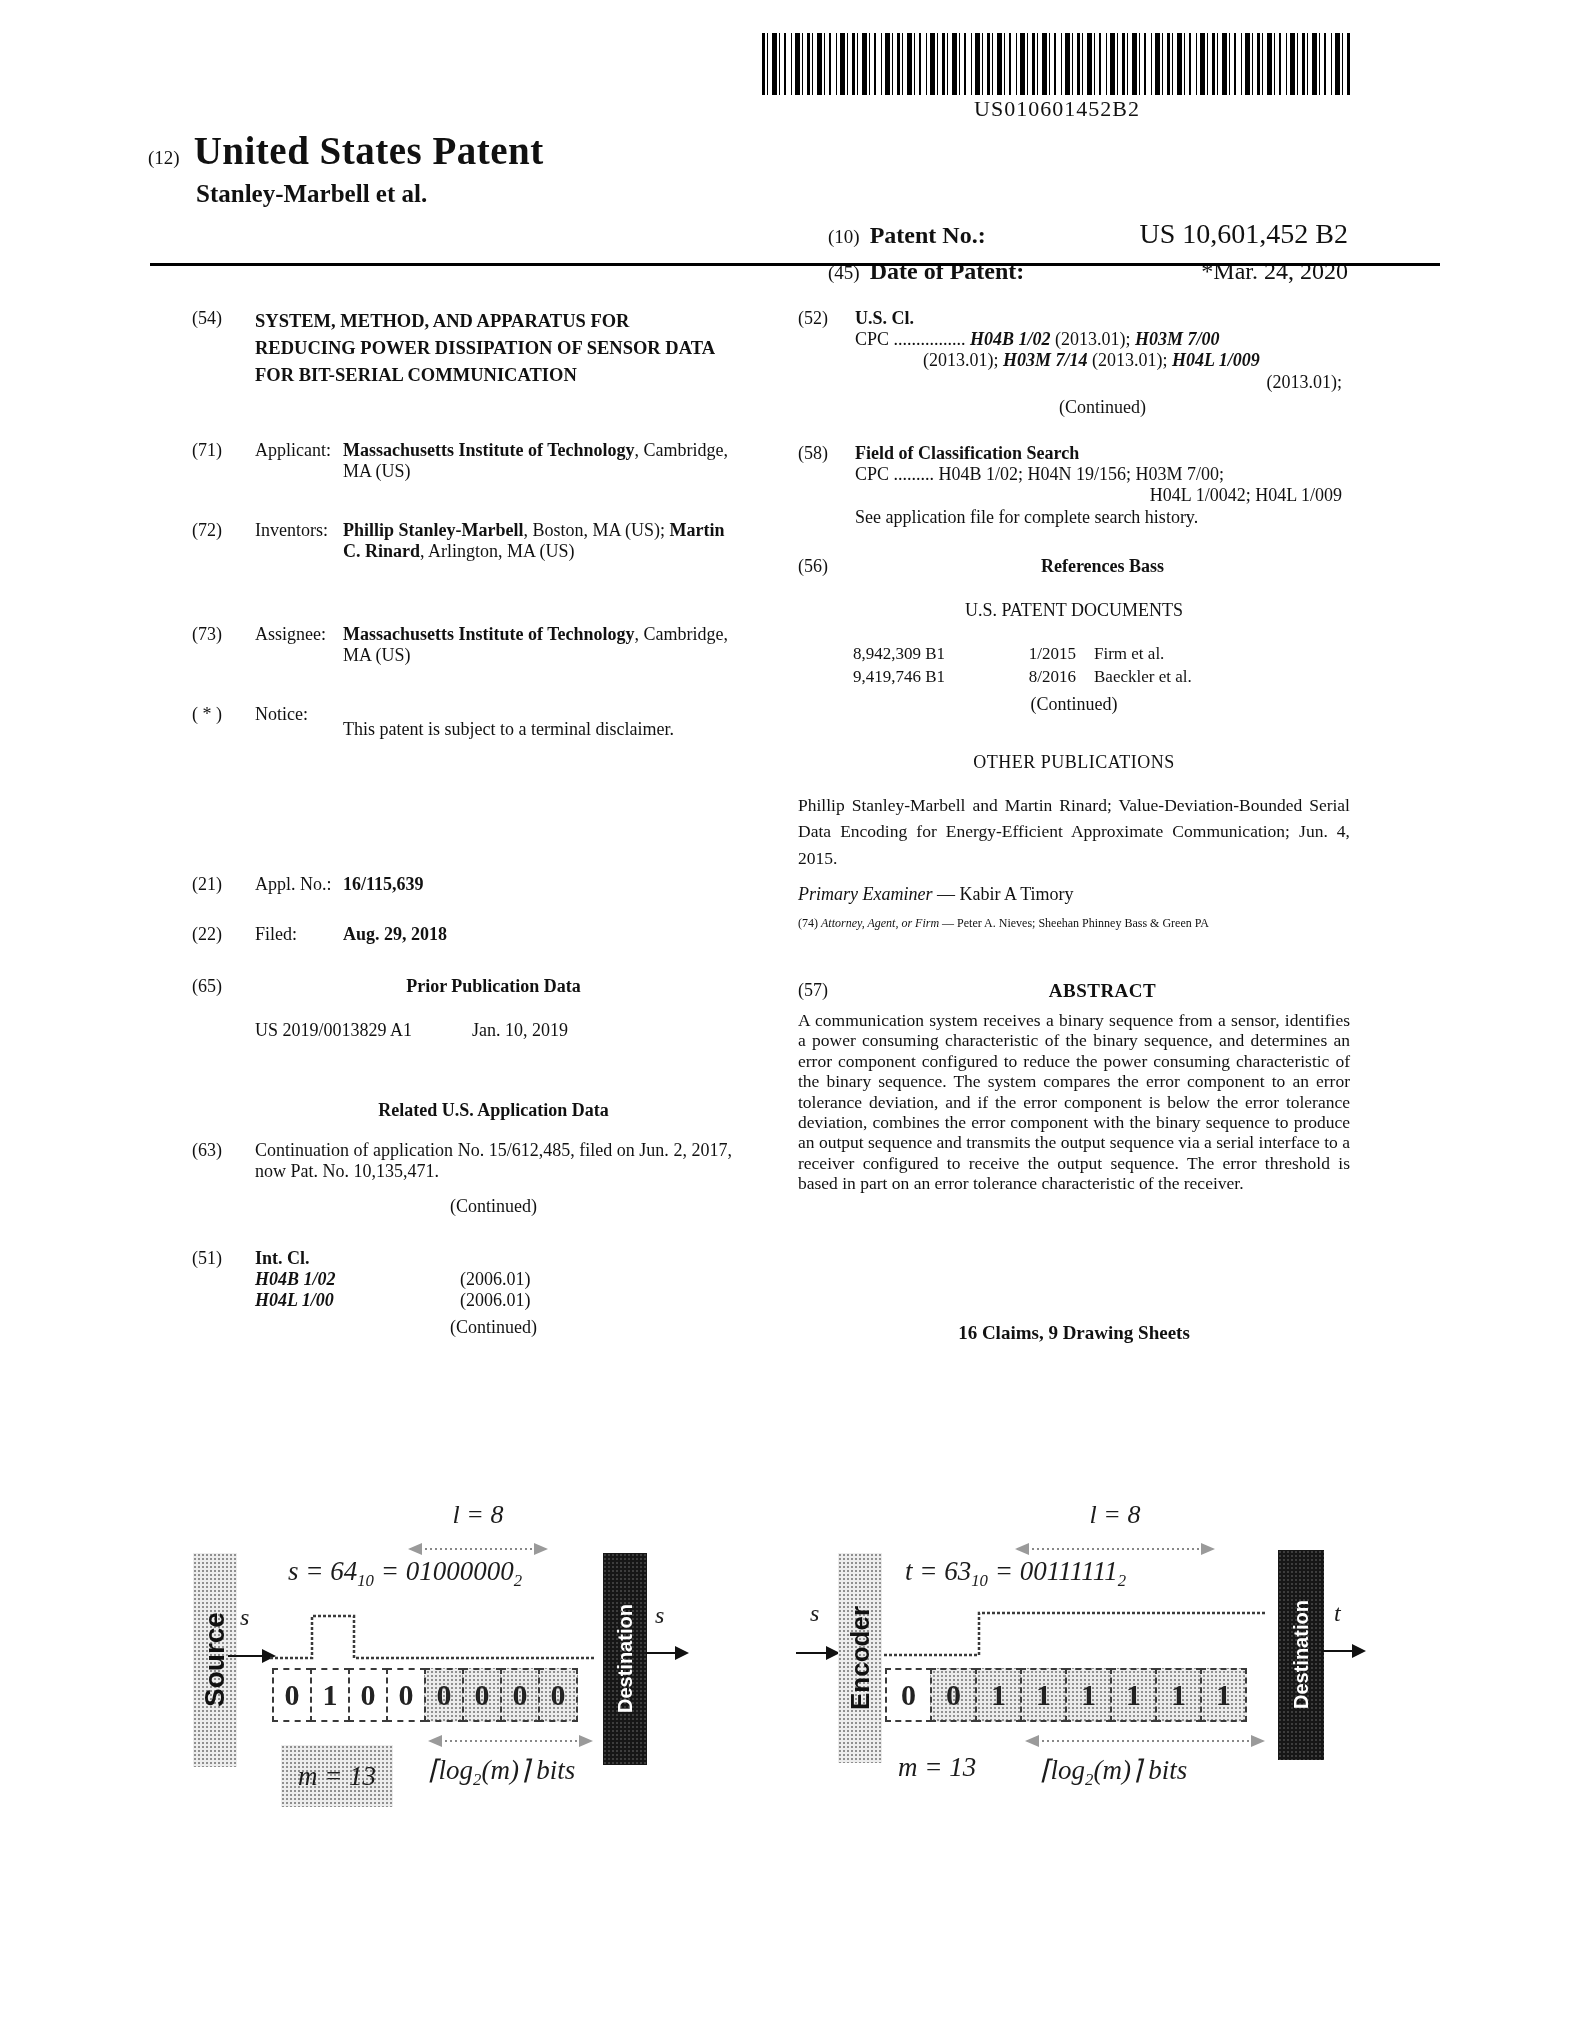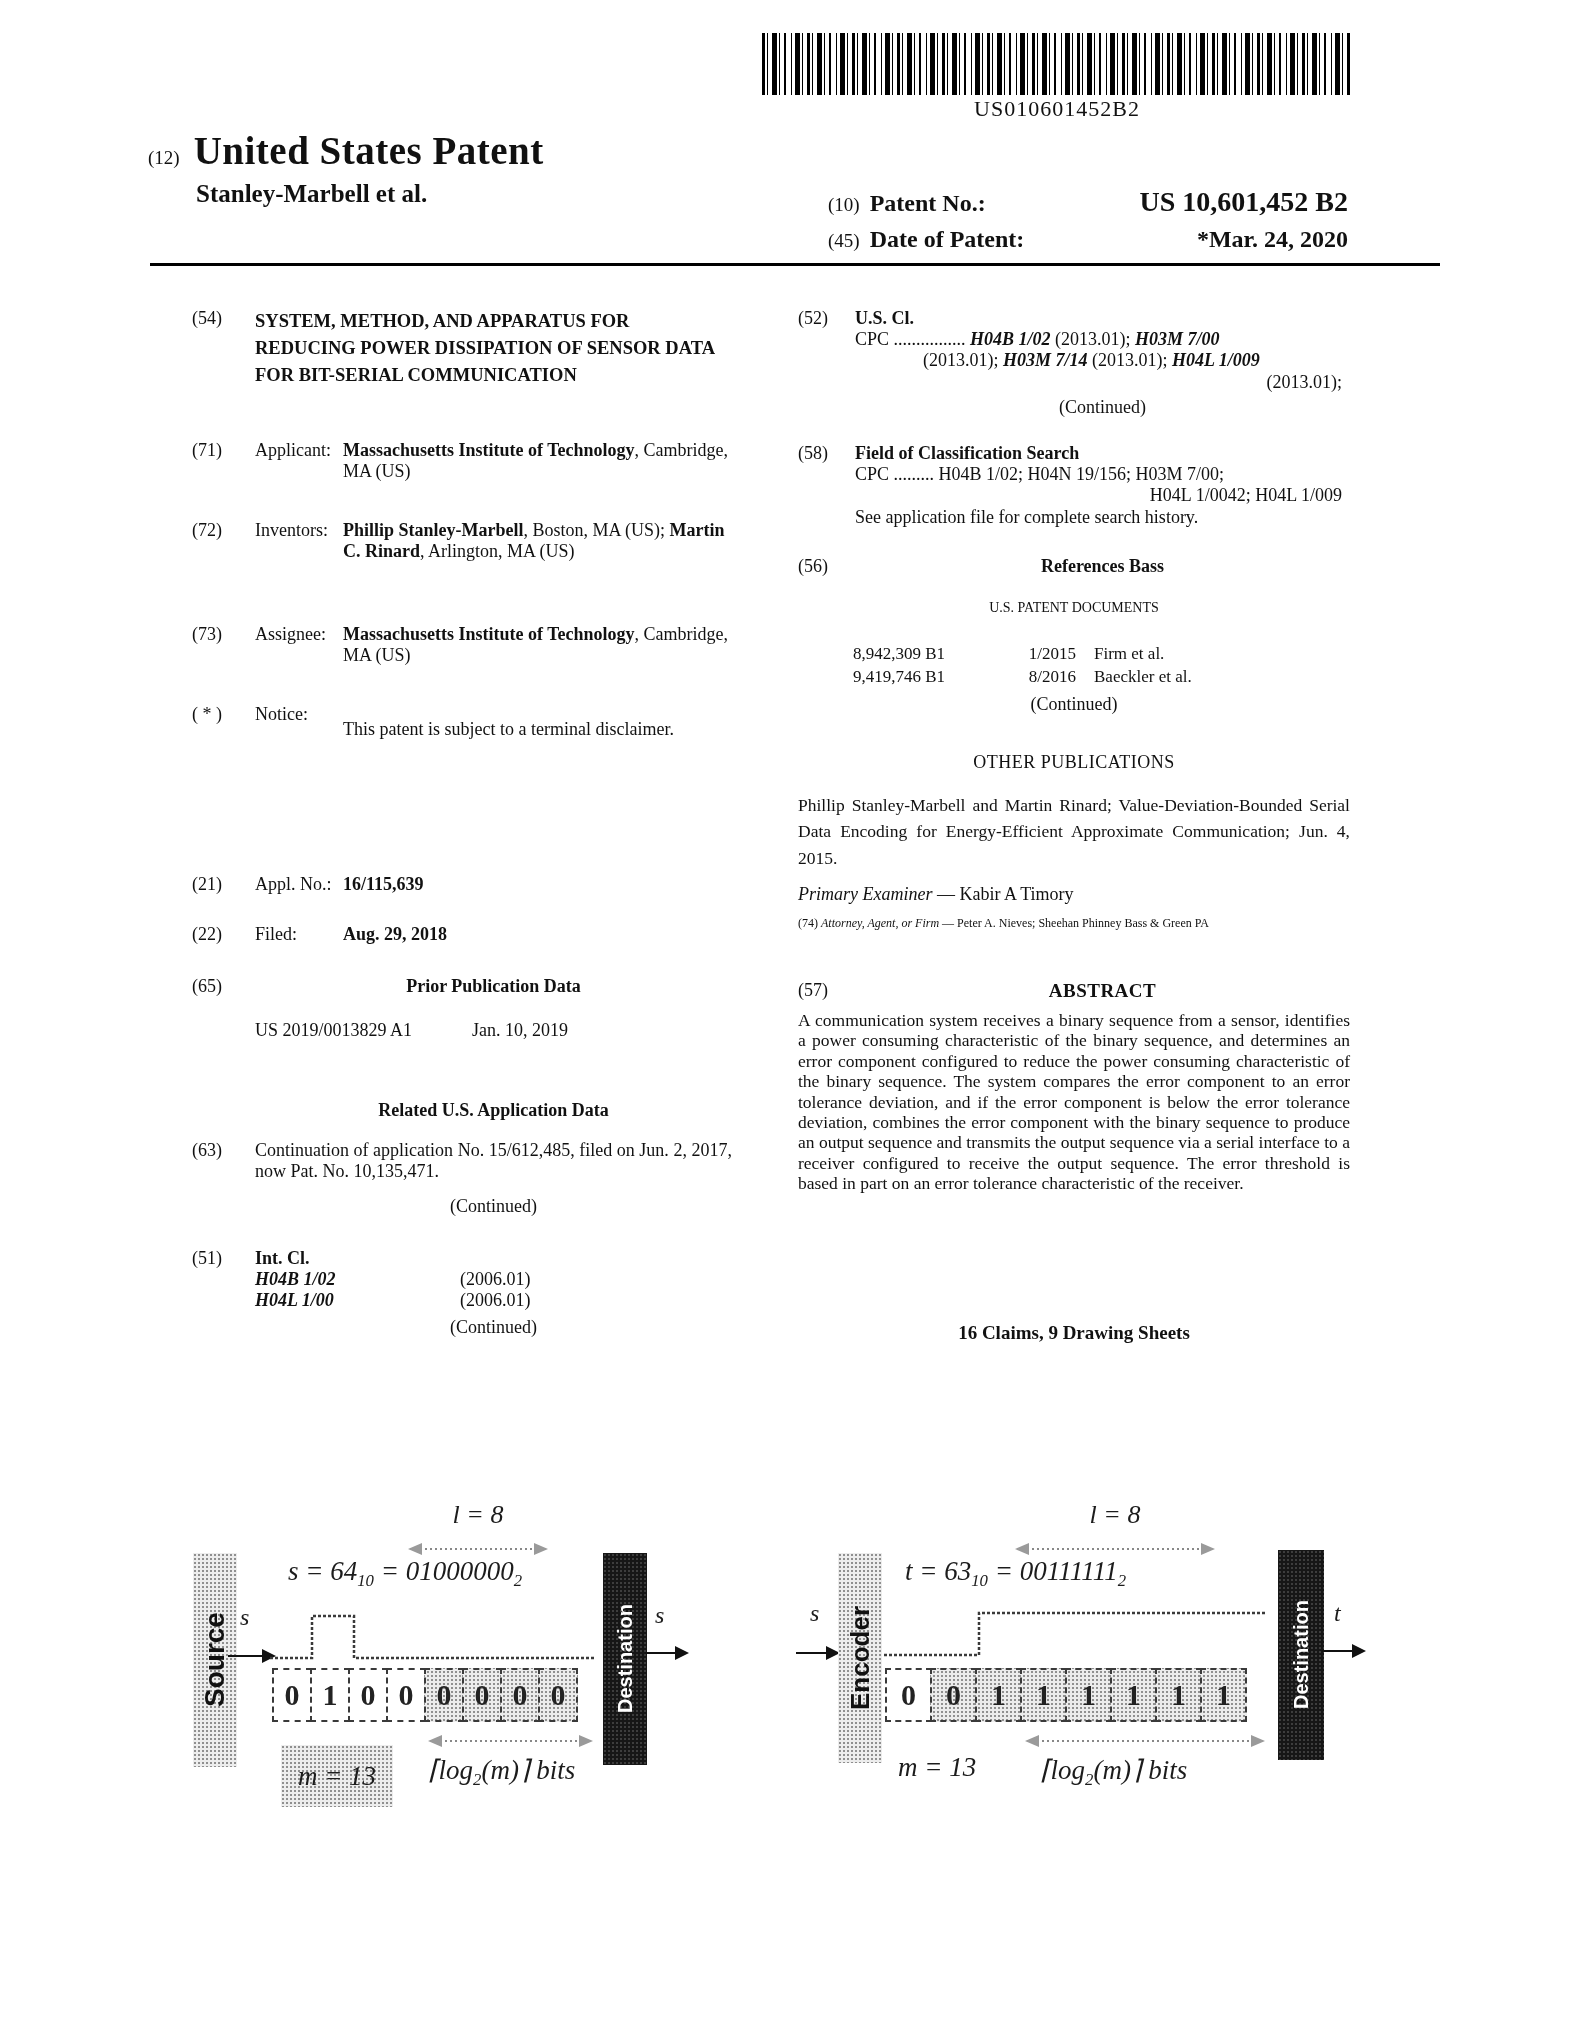--- a/index.html
+++ b/index.html
@@ -10,21 +10,21 @@
   #barcode{background:
      repeating-linear-gradient(90deg,#000 0 3px,#fff 3px 5px,#000 5px 6px,#fff 6px 10px,
        #000 10px 15px,#fff 15px 17px,#000 17px 18px,#fff 18px 22px,#000 22px 24px,#fff 24px 29px,
        #000 29px 30px,#fff 30px 33px,#000 33px 38px,#fff 38px 40px,#000 40px 41px,#fff 41px 45px);}
   .bc-text{font-size:22px;letter-spacing:1px;text-align:center;}
   .tagsmall{font-size:19px;}
   .main-title{font-size:39px;font-weight:bold;letter-spacing:.5px;}
   .authors{font-size:25px;font-weight:bold;}
   .hdr-row{display:flex;align-items:baseline;width:520px;}
   .hdr-label{font-size:24px;font-weight:bold;margin-left:10px;}
-  .hdr-val{font-weight:bold;margin-left:auto;}
+  .hdr-val{font-weight:normal;margin-left:auto;margin-top:32px;}
   .rule{background:#000;height:3px;}
   
   .sec{display:flex;align-items:flex-start;font-size:18px;line-height:1.18;}
   .tag{width:63px;flex-shrink:0;font-size:18px;}
   .lbl{width:88px;flex-shrink:0;}
   .val{flex:1;text-align:justify;}
   .b{font-weight:bold;}
   .i{font-style:italic;}
   .bi{font-weight:bold;font-style:italic;}
   .center{text-align:center;}
@@ -165,21 +165,21 @@
       <span style="display:block;white-space:nowrap;">CPC ......... H04B 1/02; H04N 19/156; H03M 7/00;</span>
       <span class="right" style="display:block;padding-right:8px;">H04L 1/0042; H04L 1/009</span>
       <span style="display:block;">See application file for complete search history.</span>
     </span>
   </div>
 
   <div class="abs sec" style="left:798px;top:556px;width:552px;">
     <span class="tag" style="width:57px;">(56)</span>
     <span class="val b center">References Bass</span>
   </div>
-  <div class="abs center" style="left:798px;top:600px;width:552px;font-size:14px;">U.S. PATENT DOCUMENTS</div>
+  <div class="abs center" style="left:798px;top:600px;width:552px;font-size:18px;">U.S. PATENT DOCUMENTS</div>
   <div class="abs" style="left:853px;top:644px;width:460px;display:grid;grid-template-columns:135px 70px 1fr;column-gap:18px;font-size:17px;">
     <span>8,942,309 B1</span>
     <span class="right">1/2015</span>
     <span>Firm et al.</span>
   </div>
   <div class="abs" style="left:853px;top:667px;width:460px;display:grid;grid-template-columns:135px 70px 1fr;column-gap:18px;font-size:17px;">
     <span>9,419,746 B1</span>
     <span class="right">8/2016</span>
     <span>Baeckler et al.</span>
   </div>

